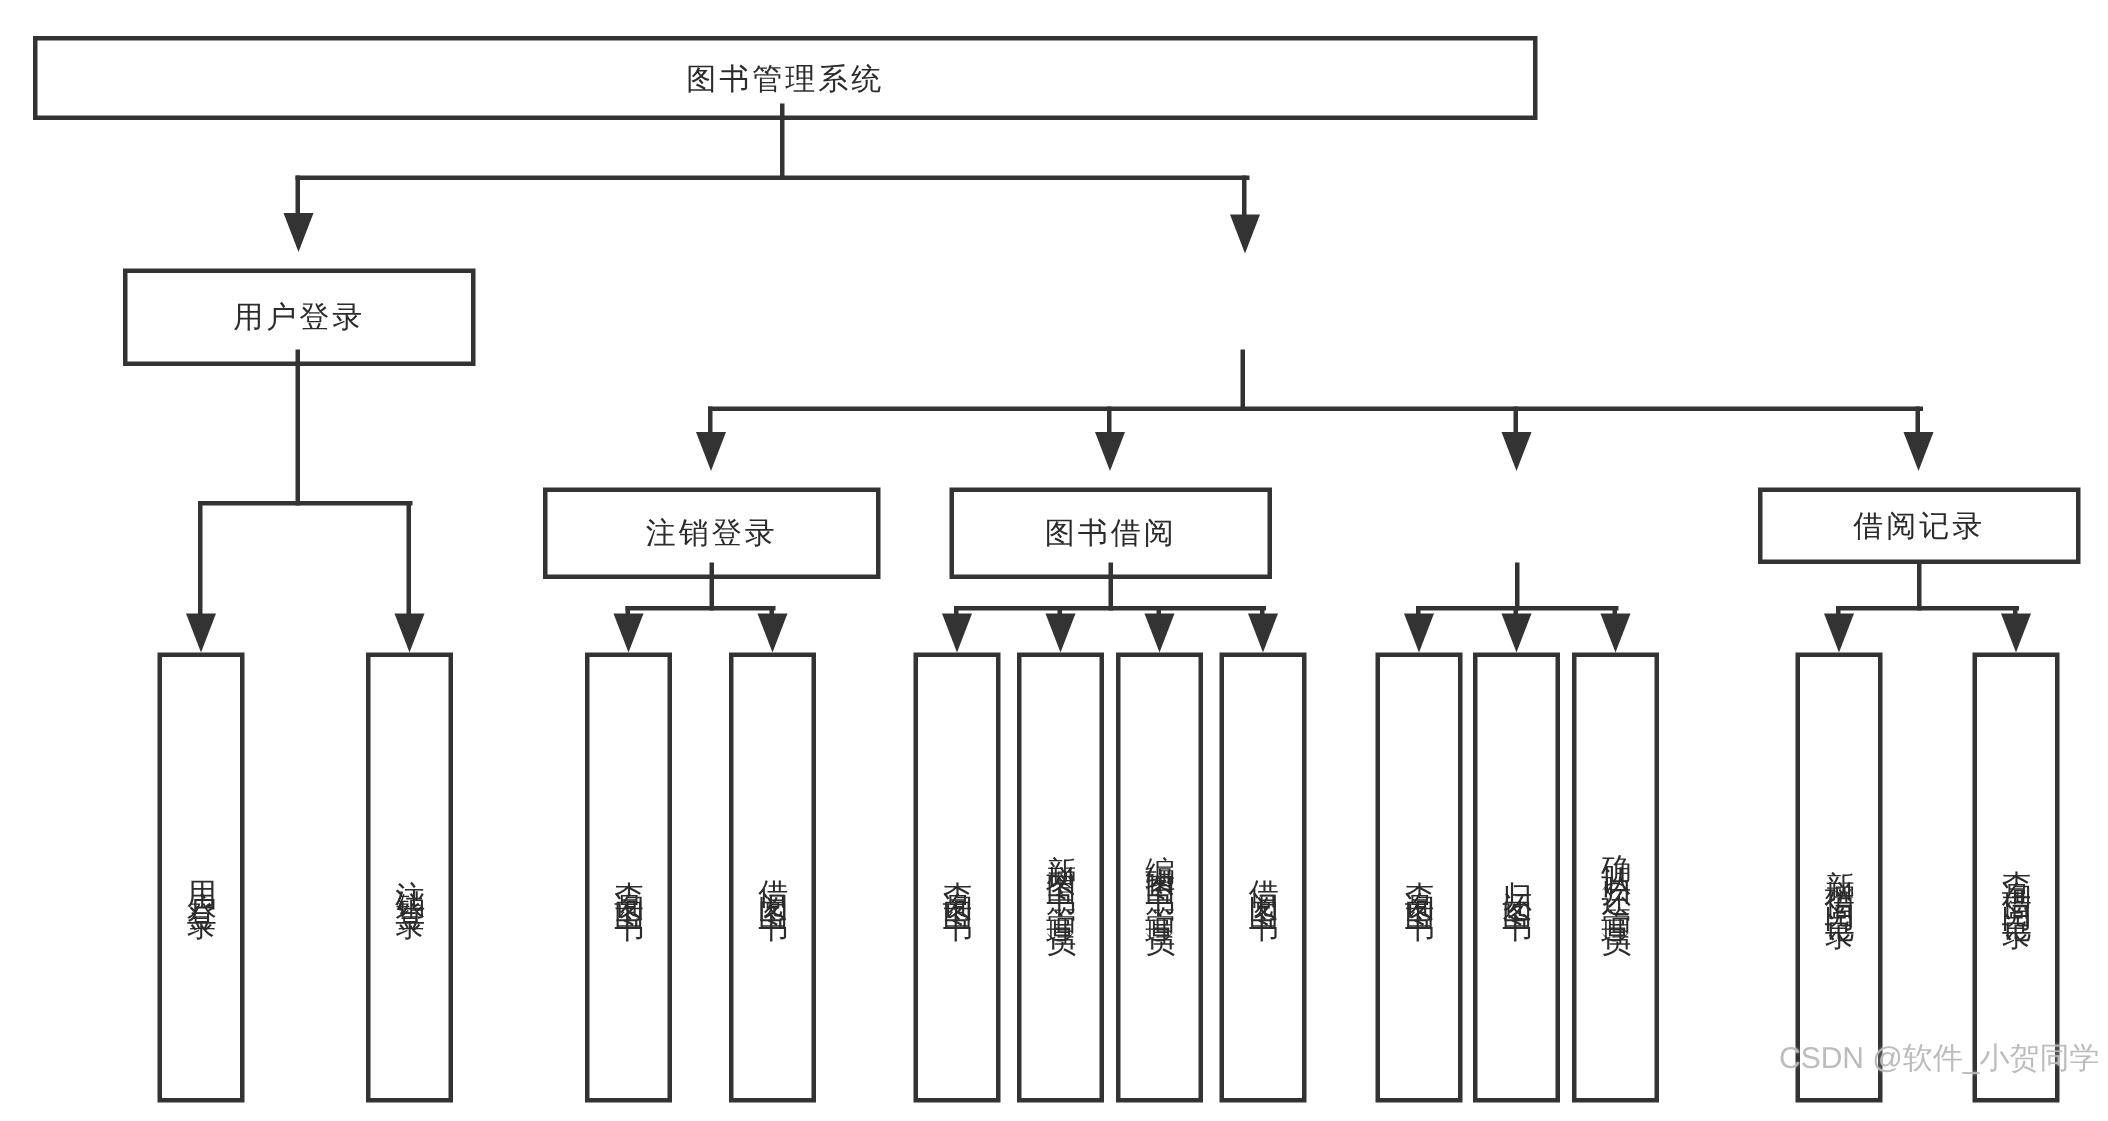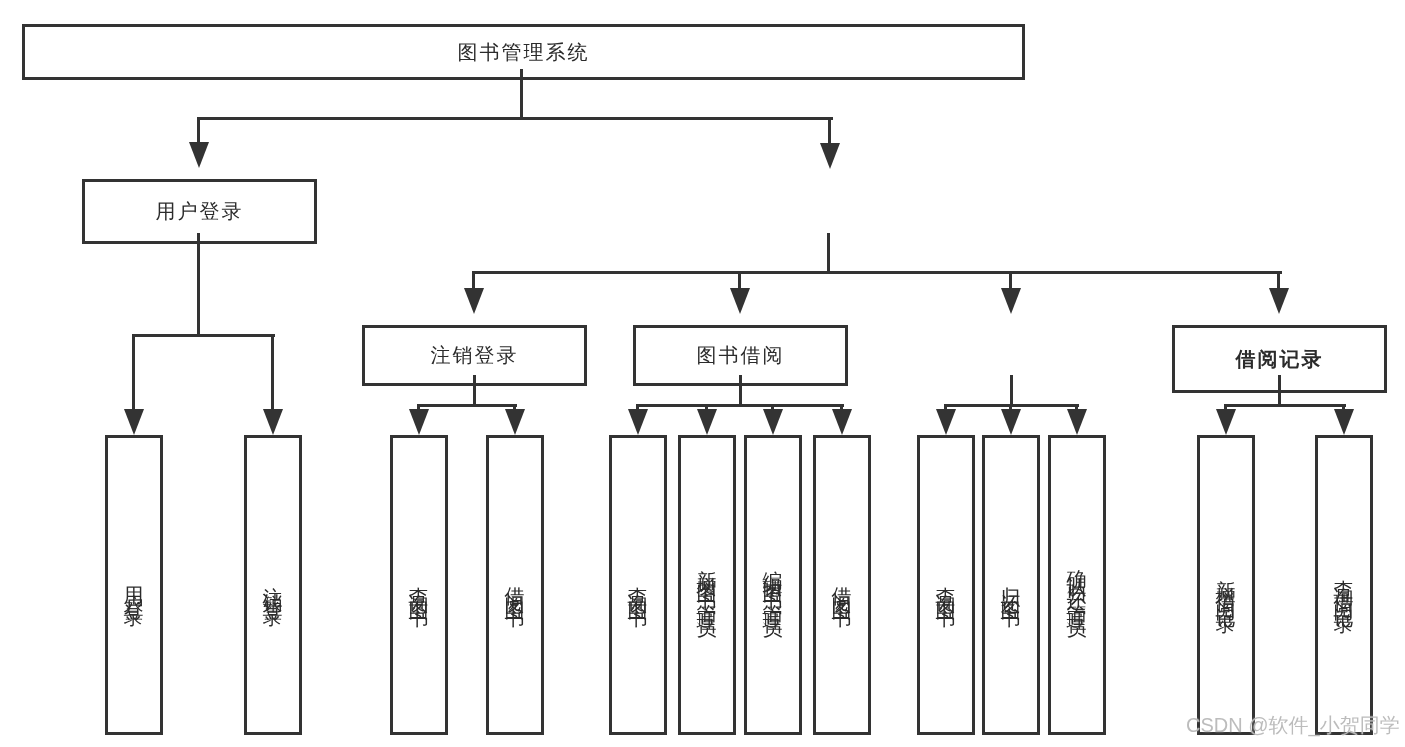--- a/index.html
+++ b/index.html
@@ -35,21 +35,21 @@
   .vl{position:absolute;width:3px;background:#333;}
   .hl{position:absolute;height:3px;background:#333;}
   .ah{
     position:absolute;width:0;height:0;
     border-left:10px solid transparent;
     border-right:10px solid transparent;
     border-top:26px solid #333;
   }
   .watermark{
     position:absolute;
-    left:1186px;top:712px;
+    left:1186px;top:692px;
     font-size:20px;
     color:rgba(184,184,184,0.95);
     text-shadow:0 0 2px rgba(255,255,255,0.6);
     white-space:nowrap;
     z-index:10;
   }
 </style>
 </head>
 <body>
 
@@ -62,21 +62,21 @@
   <div class="box h hdr" style="left:82px;top:168px;width:235px;height:65px;">
     <span>用户登录</span>
   </div>
 
   <div class="box h hdr" style="left:362px;top:314px;width:225px;height:61px;">
     <span>注销登录</span>
   </div>
   <div class="box h hdr" style="left:633px;top:314px;width:215px;height:61px;align-items:center;">
     <span>图书借阅</span>
   </div>
-  <div class="box h hdr" style="left:1172px;top:314px;width:215px;height:68px;font-weight:bold;">
+  <div class="box h hdr" style="left:1172px;top:314px;width:215px;height:51px;">
     <span>借阅记录</span>
   </div>
 
   <div class="box leaf" style="left:105px;top:435px;width:58px;height:300px;">
     <span>用户登录</span>
   </div>
   <div class="box leaf" style="left:244px;top:435px;width:58px;height:300px;">
     <span>注销登录</span>
   </div>
 

